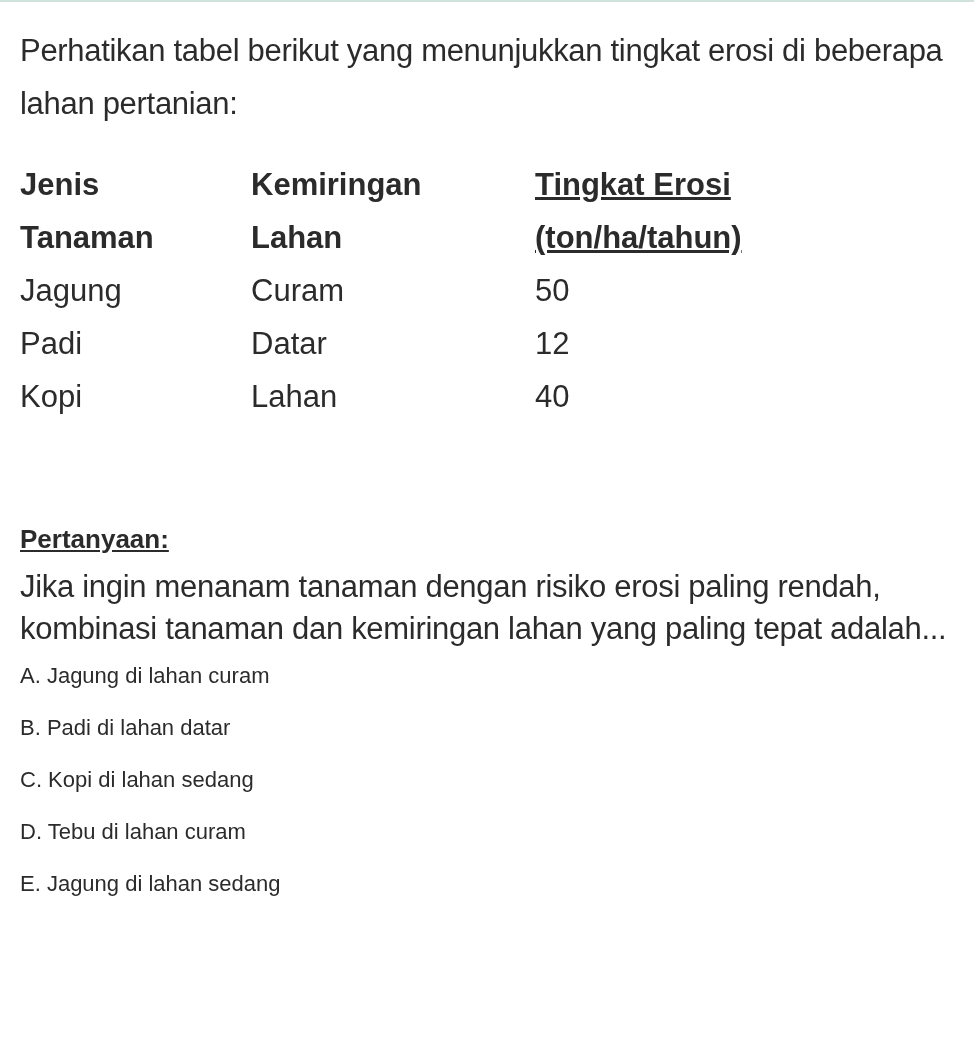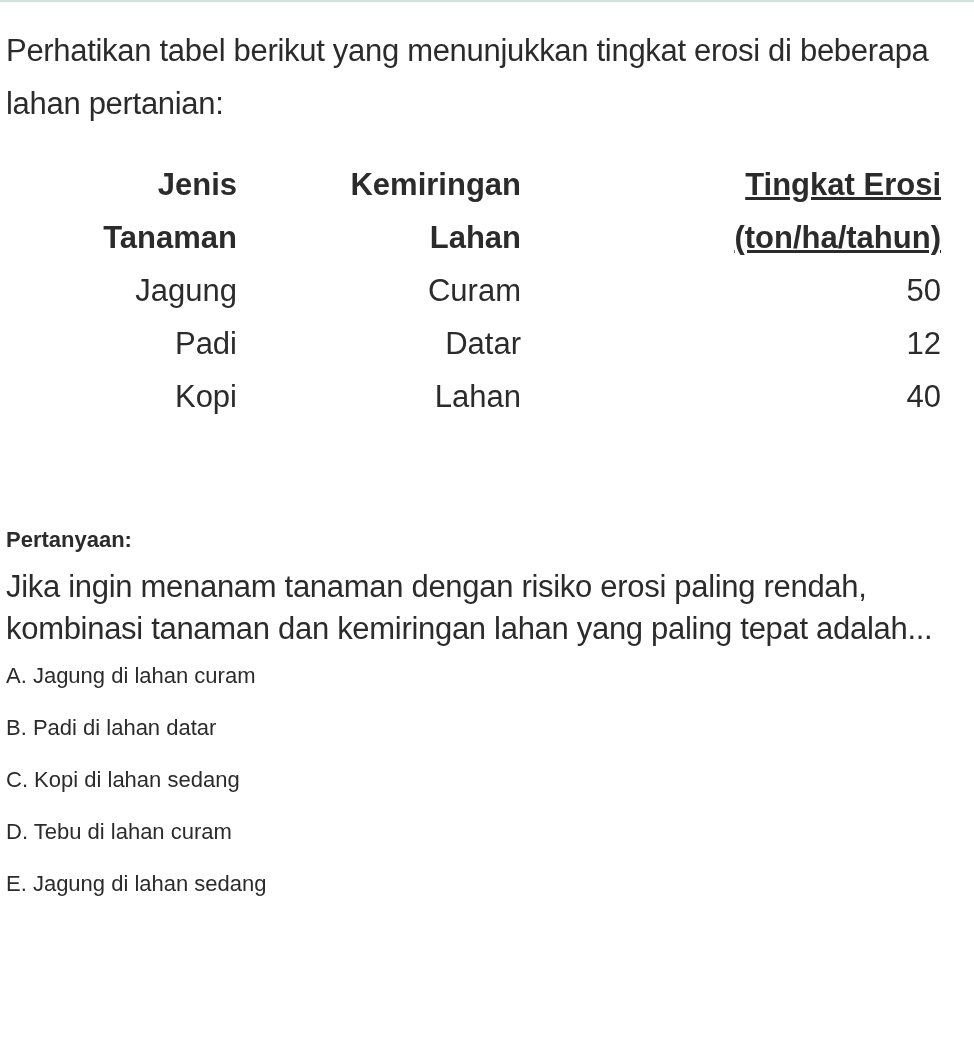--- a/index.html
+++ b/index.html
@@ -2,29 +2,29 @@
 <html><head>
   <meta charset="utf-8">
   <style>
     html, body { margin: 0; padding: 0; }
     body {
       width: 974px; height: 1049px; background: #ffffff; overflow: hidden;
       font-family: "Liberation Sans", "DejaVu Sans", sans-serif;
       color: #2b2b2b; position: relative;
     }
     .top-line { position: absolute; left: 0; top: 0; width: 974px; height: 2px; background: #cfe3dc; }
-    .content { position: absolute; left: 6px; top: 24px; width: 950px; }
+    .content { position: absolute; left: 20px; top: 24px; width: 950px; }
     .intro { font-size: 31px; line-height: 53px; margin: 0; letter-spacing: -0.3px; }
     table.data { border-collapse: collapse; margin-top: 28px; font-size: 31px; }
-    table.data th, table.data td { padding: 0; text-align: right; vertical-align: top; line-height: 53px; }
+    table.data th, table.data td { padding: 0; text-align: left; vertical-align: top; line-height: 53px; }
     table.data th { font-weight: bold; }
     .c1 { width: 231px; }
     .c2 { width: 284px; margin-left: 40px; }
     .c3 { width: 420px; text-decoration: underline; }
-    .q-title { font-weight: bold; font-size: 22px; line-height: 53px; margin-top: 90px; }
+    .q-title { font-weight: bold; font-size: 26px; line-height: 53px; margin-top: 90px; text-decoration: underline; }
     .q-text { font-size: 31px; line-height: 42px; margin: 0; letter-spacing: -0.3px; }
     .opt { font-size: 22px; line-height: 52px; }
   </style>
 </head>
 <body>
 
 <div class="top-line"></div>
 
 <div class="content">
   <p class="intro">Perhatikan tabel berikut yang menunjukkan tingkat erosi di beberapa lahan pertanian:</p>

